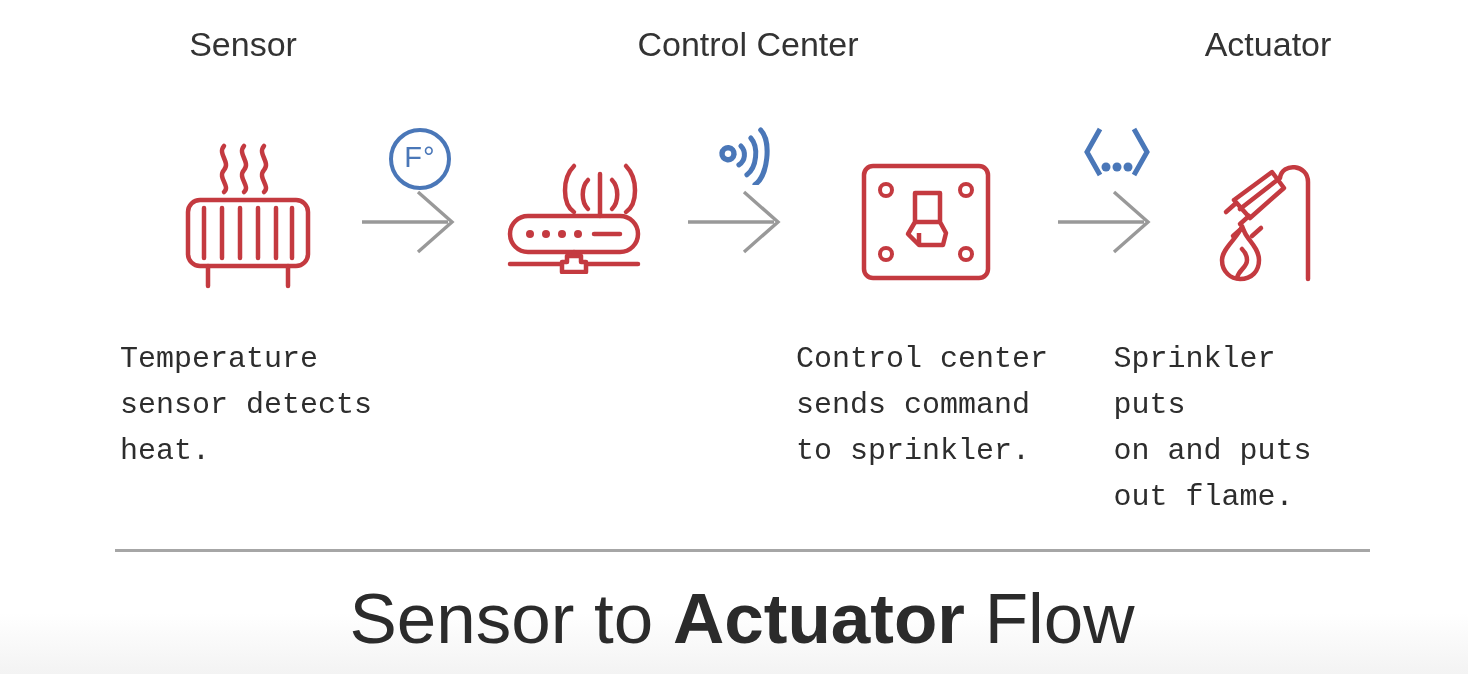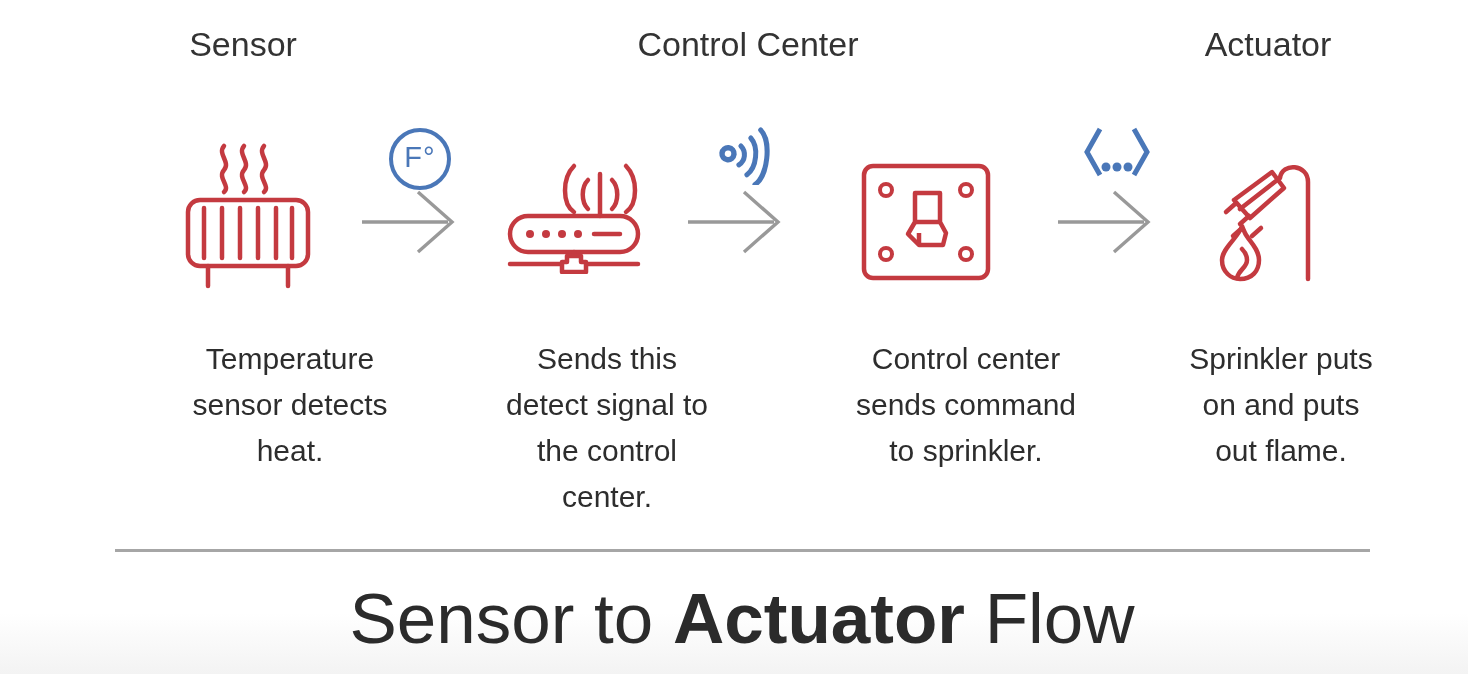--- a/index.html
+++ b/index.html
@@ -21,22 +21,22 @@
     position:absolute;left:389px;top:128px;width:62px;height:62px;
     box-sizing:border-box;border:4px solid var(--icon-blue,#4a77b8);border-radius:50%;
     display:flex;align-items:center;justify-content:center;
   }
   .f-badge span{
     color:var(--icon-blue,#4a77b8);font-size:29px;line-height:29px;
     font-weight:400;padding-bottom:3px;letter-spacing:1px;
   }
   .caption{
     position:absolute;top:336px;transform:translateX(-50%);
-    font-family:Liberation Sans, sans-serif;
-    font-size:30px;line-height:46px;text-align:center;white-space:pre-line;color:#2d2d2d;margin-left:44px;
+    font-family:Liberation Mono, monospace;
+    font-size:30px;line-height:46px;white-space:pre-line;color:#2d2d2d;
   }
   .divider{
     position:absolute;left:115px;top:549px;width:1255px;height:3px;
     background:var(--divider-gray,#a6a6a6);
   }
   .flow-title{
     position:absolute;left:0;top:589px;width:100%;text-align:center;
     font-size:71px;line-height:60px;font-weight:400;color:#2b2b2b;
   }
   .flow-title .b{font-weight:700;}
@@ -152,24 +152,20 @@
       <path d="M50,76 L59,68"></path>
       <path d="M31,76 L39,69"></path>
       <path d="M40,66 C37,77 20,88 20,100 C20,112 29,119 38,119 C50,119 57,111 57,100 C57,88 46,80 43,73 C41.8,70.5 40.8,68.3 40,66 Z"></path>
       <path d="M35,118 C37,109 45,108 45,100 C45,96 43,92 40,89"></path>
     </svg>
   </div>
 
   <div class="caption" style="left:246px">Temperature
 sensor detects
 heat.</div>
-  <div class="caption" style="left:563px">Sends this
-detect signal to
-the control
-center.</div>
   <div class="caption" style="left:922px">Control center
 sends command
 to sprinkler.</div>
   <div class="caption" style="left:1237px">Sprinkler puts
 on and puts
 out flame.</div>
 
   <div class="divider"></div>
   <div class="flow-title"><span>Sensor to </span><span class="b">Actuator</span><span> Flow</span></div>
 

